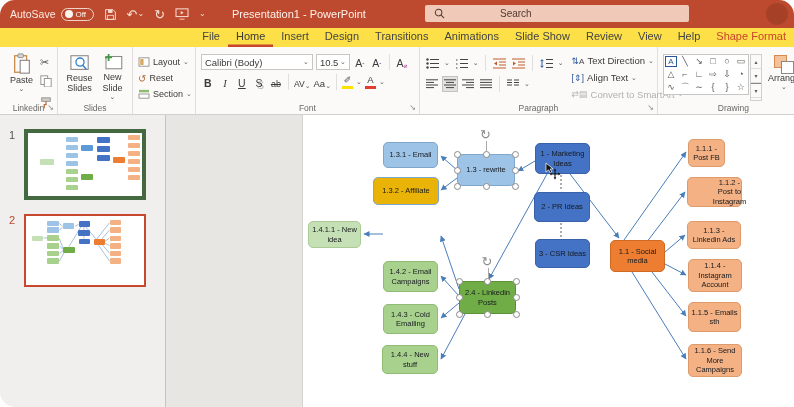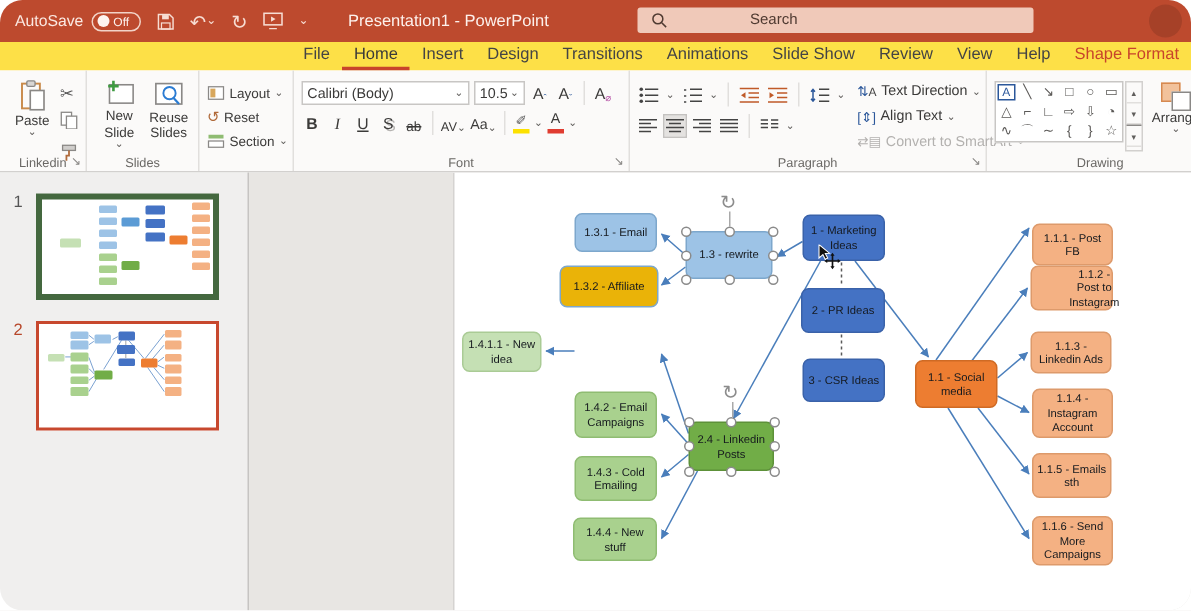--- a/index.html
+++ b/index.html
@@ -161,33 +161,33 @@
               <path d="M7 5 V9 H5 V13" fill="none" stroke="#b06a3a" stroke-width="1.4"></path>
             </svg></span>
       </div>
       <div class="glabel">Linkedin</div>
       <div class="launcher">↘</div>
     </div>
 
     <div class="group" style="width:89px">
       <div class="bigbtn">
         <svg width="22" height="20" viewBox="0 0 24 22">
+            <rect x="2" y="3" width="19" height="15" fill="#fff" stroke="#8a8886" stroke-width="1.2"></rect>
+            <circle cx="12" cy="10" r="4.5" fill="none" stroke="#2b7cd3" stroke-width="1.4"></circle>
+            <path d="M15 13.5 L19 18" stroke="#2b7cd3" stroke-width="1.6"></path>
+          </svg>
+        <span>Reuse Slides</span>
+      </div>
+      <div class="bigbtn">
+        <svg width="22" height="20" viewBox="0 0 24 22">
             <rect x="4" y="4" width="18" height="14" fill="#fff" stroke="#8a8886" stroke-width="1.2"></rect>
             <path d="M7 1 V9 M3 5 H11" stroke="#3e9b41" stroke-width="2"></path>
           </svg>
         <span>New Slide</span>
         <span class="chev">⌄</span>
-      </div>
-      <div class="bigbtn">
-        <svg width="22" height="20" viewBox="0 0 24 22">
-            <rect x="2" y="3" width="19" height="15" fill="#fff" stroke="#8a8886" stroke-width="1.2"></rect>
-            <circle cx="12" cy="10" r="4.5" fill="none" stroke="#2b7cd3" stroke-width="1.4"></circle>
-            <path d="M15 13.5 L19 18" stroke="#2b7cd3" stroke-width="1.6"></path>
-          </svg>
-        <span>Reuse Slides</span>
       </div>
       <div class="glabel">Slides</div>
     </div>
 
     <div class="group" style="width:100px">
       <div class="minicol">
         <div class="minibtn">
           <svg width="12" height="10" viewBox="0 0 14 12">
               <rect x="1" y="1" width="12" height="10" fill="#fff" stroke="#8a8886"></rect>
               <rect x="2.5" y="2.5" width="4" height="7" fill="#d8a75c"></rect>
@@ -529,21 +529,21 @@
           <div class="handle" style="left: 318px; top: 162.5px;"></div>
           <div class="handle" style="left: 346.5px; top: 162.5px;"></div>
           <div class="handle" style="left: 289.5px; top: 179px;"></div>
           <div class="handle" style="left: 346.5px; top: 179px;"></div>
           <div class="handle" style="left: 289.5px; top: 195.5px;"></div>
           <div class="handle" style="left: 318px; top: 195.5px;"></div>
           <div class="handle" style="left: 346.5px; top: 195.5px;"></div>
           <div class="stem" style="left: 321.5px; top: 153px; height: 10px;"></div>
           <div class="rotate" style="left: 315.5px; top: 140px;">↻</div>
           <div class="mnode" style="left: 444px; top: 125px; width: 55px; height: 32px; background: rgb(237, 125, 49); border: 1px solid rgb(207, 106, 36);">1.1 - Social media</div>
-          <div class="mnode" style="left: 522px; top: 34px; width: 54px; height: 28px; background: rgb(244, 177, 131); border: 1px solid rgb(221, 154, 107);">1.1.1 - Post FB</div>
+          <div class="mnode" style="left: 522px; top: 24px; width: 37px; height: 28px; background: rgb(244, 177, 131); border: 1px solid rgb(221, 154, 107);">1.1.1 - Post FB</div>
           <div class="mnode" style="left: 521px; top: 62px; width: 55px; height: 30px; background: rgb(244, 177, 131); border: 1px solid rgb(221, 154, 107); padding-left: 32px;">1.1.2 - Post to Instagram</div>
           <div class="mnode" style="left: 521px; top: 106px; width: 54px; height: 28px; background: rgb(244, 177, 131); border: 1px solid rgb(221, 154, 107);">1.1.3 - Linkedin Ads</div>
           <div class="mnode" style="left: 522px; top: 144px; width: 54px; height: 33px; background: rgb(244, 177, 131); border: 1px solid rgb(221, 154, 107);">1.1.4 - Instagram Account</div>
           <div class="mnode" style="left: 522px; top: 187px; width: 53px; height: 30px; background: rgb(244, 177, 131); border: 1px solid rgb(221, 154, 107);">1.1.5 - Emails sth</div>
           <div class="mnode" style="left: 522px; top: 229px; width: 54px; height: 33px; background: rgb(244, 177, 131); border: 1px solid rgb(221, 154, 107);">1.1.6 - Send More Campaigns</div>
         </div>
       <div class="cursor" style="left:378px;top:48px">
         <svg width="17" height="17" viewBox="0 0 17 17">
           <path d="M2 0 L2 9 L4.6 6.8 L6.2 10 L7.8 9 L6.2 6 L9 5.8 Z" fill="#111" stroke="#fff" stroke-width="0.7"></path>
           <g stroke="#111" stroke-width="1.1">

